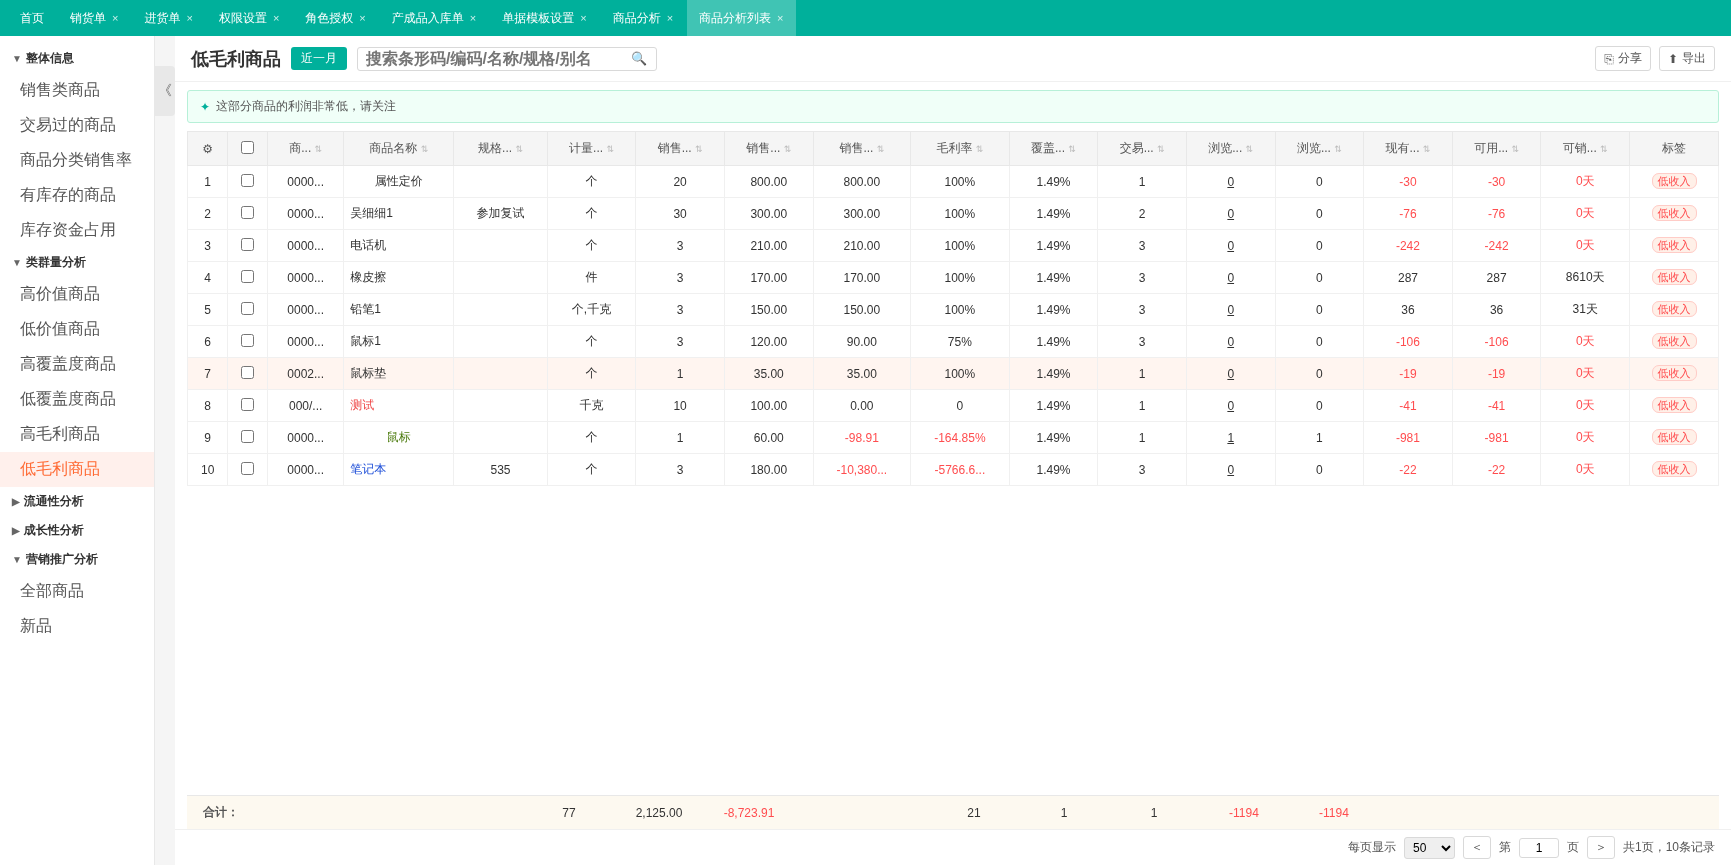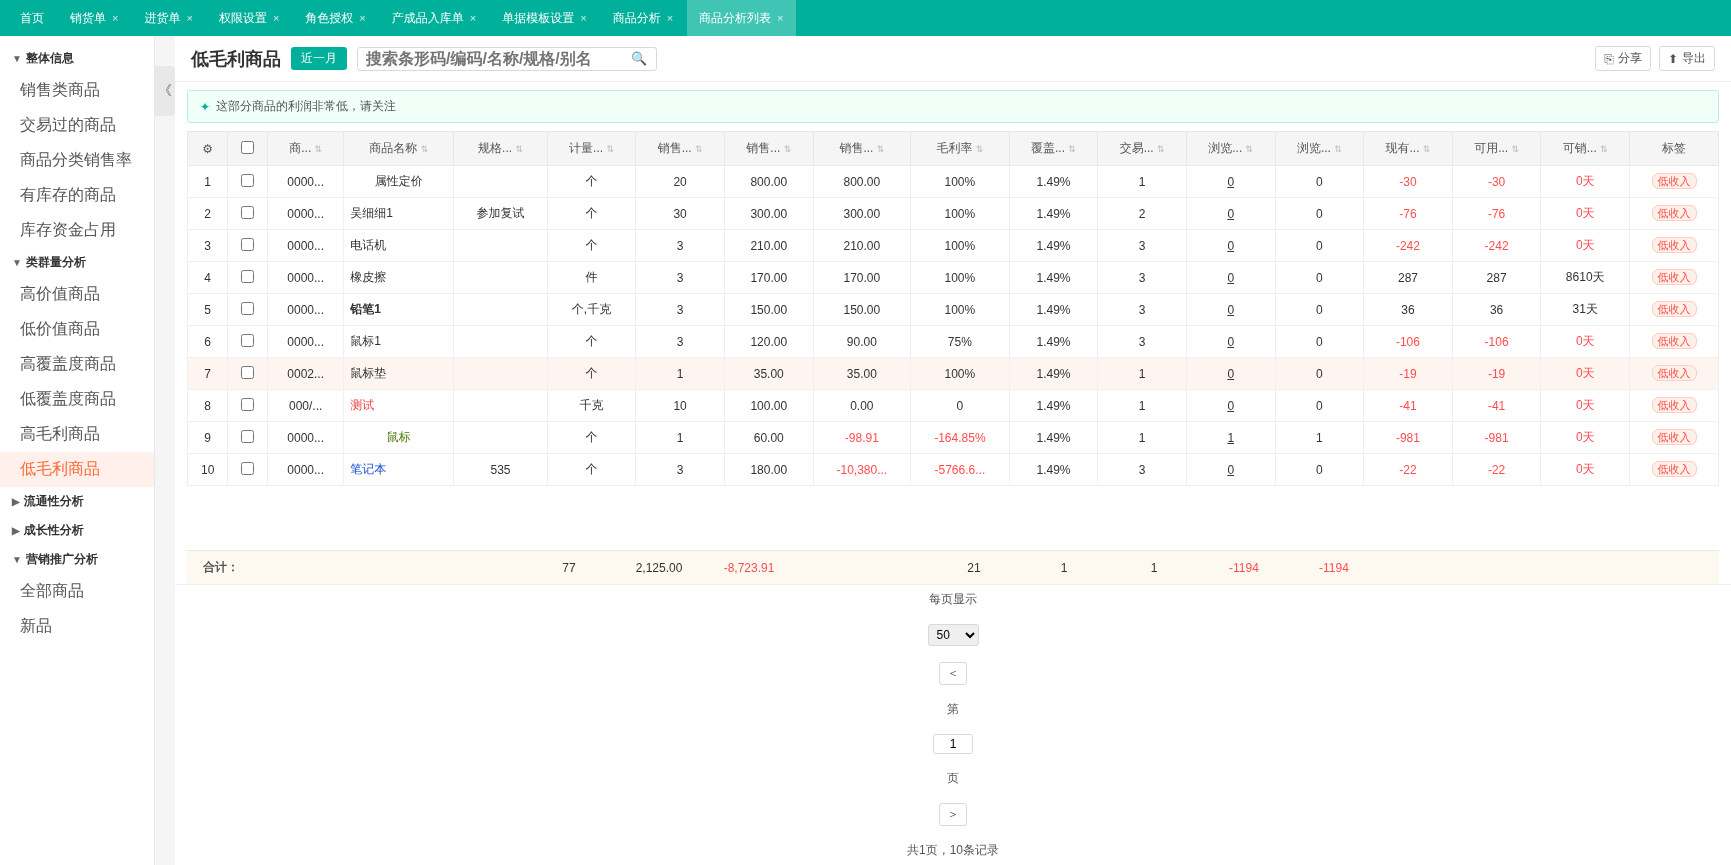--- a/index.html
+++ b/index.html
@@ -206,23 +206,22 @@
     }
     .footer-cell.text-red { color: #ff4d4f; }
 
     
     .pagination-bar {
       display: flex;
       align-items: center;
       justify-content: flex-end;
       padding: 6px 16px;
       border-top: 1px solid #f0f0f0;
-      gap: 16px;
+      gap: 8px;
       background: #fff;
-      flex-direction: column;
     }
     .pagination-bar span { color: #555; font-size: 12px; }
     .pagination-bar select {
       border: 1px solid #d9d9d9;
       border-radius: 3px;
       padding: 2px 4px;
       font-size: 12px;
     }
     .page-nav-btn {
       border: 1px solid #d9d9d9;
@@ -475,21 +474,21 @@
     <td>0</td>
     <td class="">287</td>
     <td class="">287</td>
     <td class="">8610天</td>
     <td><span class="tag-low-income">低收入</span></td>
   </tr>
             <tr>
     <td>5</td>
     <td><input type="checkbox" style=""></td>
     <td>0000...</td>
-    <td style="text-align:left;cursor:pointer;color:#333;font-weight:bold;">铅笔1</td>
+    <td style="text-align:left;cursor:pointer;color:#333;">铅笔1</td>
     <td></td>
     <td>个,千克</td>
     <td>3</td>
     <td>150.00</td>
     <td class="">150.00</td>
     <td class="">100%</td>
     <td>1.49%</td>
     <td>3</td>
     <td><span class="underline">0</span></td>
     <td>0</td>

